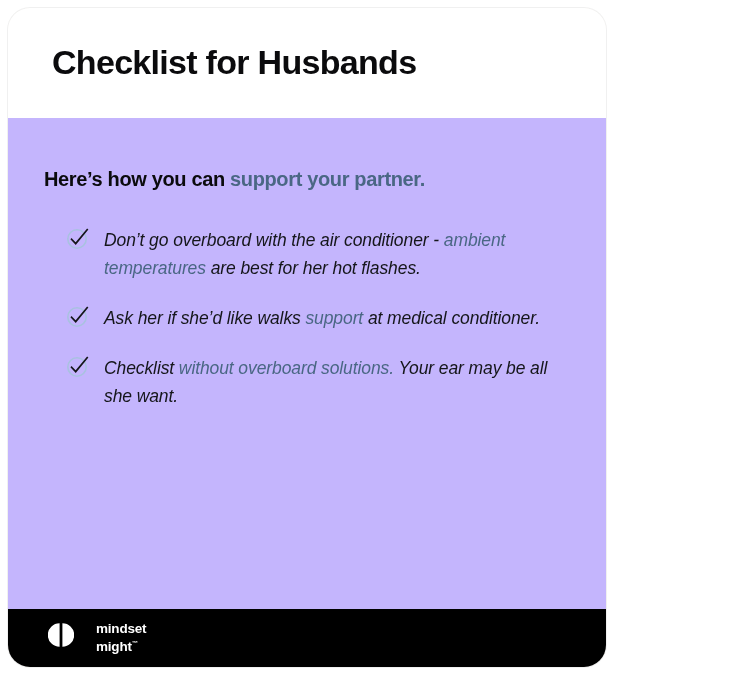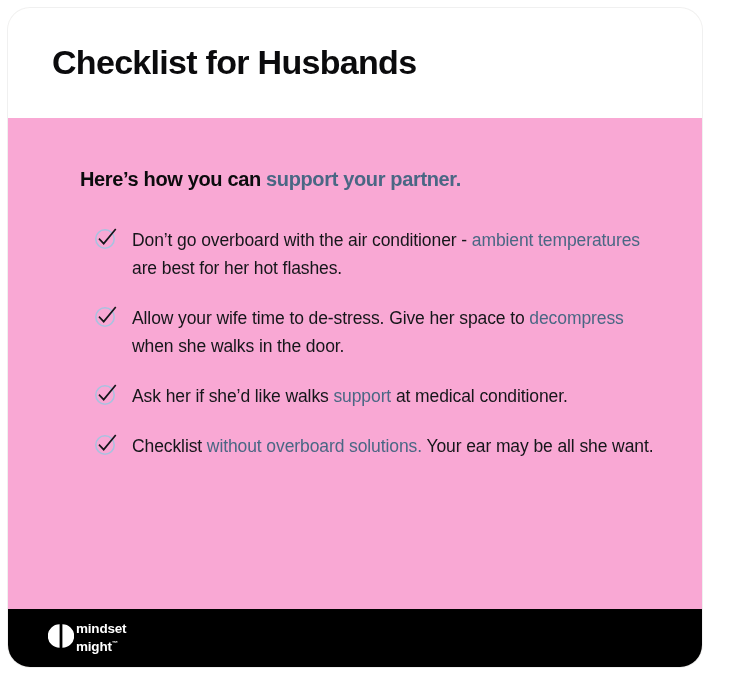--- a/index.html
+++ b/index.html
@@ -19,21 +19,21 @@
     position: relative;
     width: 750px;
     height: 675px;
     background: #ffffff;
     box-sizing: border-box;
     padding: 8px 8px 8px 8px;
   }
 
   .card {
     position: relative;
-    width: 694px;
+    width: 598px;
     height: 659px;
     border-radius: 22px;
     overflow: hidden;
     background: #f5f2ed;
     display: flex;
     flex-direction: column;
     box-shadow: 0 0 0 1px rgba(0,0,0,0.06);
   }
 
   
@@ -51,41 +51,42 @@
     font-weight: 700;
     color: #0b0b0d;
     letter-spacing: -0.7px;
     line-height: 1.1;
     margin: 0;
   }
 
   
   .body {
     flex: 1 1 auto;
-    background: #f9a8d4;
-    padding: 48px 44px 0 72px;
+    background: #c4b5fd;
+    padding: 48px 44px 0 36px;
     box-sizing: border-box;
   }
 
   .subtitle {
     font-size: 20px;
     font-weight: 700;
     color: #0b0b0d;
     letter-spacing: -0.35px;
     margin: 0 0 34px 0;
     line-height: 1.3;
   }
   .subtitle .accent {
     color: #4a6784;
   }
 
   .checklist {
     list-style: none;
-    margin: 0;
+    margin: 8px;
     padding: 0;
+    font-style: italic;
   }
   .check-item {
     display: flex;
     align-items: flex-start;
     margin-bottom: 22px;
   }
   .check-item:last-child { margin-bottom: 0; }
 
   .check-icon {
     flex: 0 0 auto;
@@ -115,22 +116,21 @@
     height: 58px;
     background: #000000;
     display: flex;
     align-items: center;
     justify-content: space-between;
     padding: 0 40px 0 40px;
     box-sizing: border-box;
   }
   .brand {
     display: flex;
-    align-items: center;
-    gap: 2px;
+    gap: 22px;
   }
   .brand-mark { display:block; flex: 0 0 auto; }
   .brand-name {
     color: #ffffff;
     font-size: 13.5px;
     font-weight: 700;
     line-height: 14px;
     letter-spacing: -0.2px;
     white-space: pre-line;
   }
@@ -163,29 +163,20 @@
 
       <ul class="checklist">
           <li class="check-item">
             <span class="check-icon">
               <svg width="22" height="22" viewBox="0 0 22 22" aria-hidden="true">
                 <circle cx="11" cy="11" r="9.2" fill="none" stroke="#a9c2e0" stroke-width="1.6"></circle>
                 <path d="M5.6 11.3 L9.7 15.6 L21.2 1.6" fill="none" stroke="#15161a" stroke-width="1.7" stroke-linecap="square" stroke-linejoin="miter"></path>
               </svg>
             </span>
             <span class="item-text"><span>Don’t go overboard with the air conditioner - </span><span class="accent">ambient temperatures</span><span> are best for her hot flashes.</span></span>
-          </li>
-          <li class="check-item">
-            <span class="check-icon">
-              <svg width="22" height="22" viewBox="0 0 22 22" aria-hidden="true">
-                <circle cx="11" cy="11" r="9.2" fill="none" stroke="#a9c2e0" stroke-width="1.6"></circle>
-                <path d="M5.6 11.3 L9.7 15.6 L21.2 1.6" fill="none" stroke="#15161a" stroke-width="1.7" stroke-linecap="square" stroke-linejoin="miter"></path>
-              </svg>
-            </span>
-            <span class="item-text"><span>Allow your wife time to de-stress. Give her space to </span><span class="accent">decompress</span><span> when she walks in the door.</span></span>
           </li>
           <li class="check-item">
             <span class="check-icon">
               <svg width="22" height="22" viewBox="0 0 22 22" aria-hidden="true">
                 <circle cx="11" cy="11" r="9.2" fill="none" stroke="#a9c2e0" stroke-width="1.6"></circle>
                 <path d="M5.6 11.3 L9.7 15.6 L21.2 1.6" fill="none" stroke="#15161a" stroke-width="1.7" stroke-linecap="square" stroke-linejoin="miter"></path>
               </svg>
             </span>
             <span class="item-text"><span>Ask her if she’d like walks </span><span class="accent">support</span><span> at medical conditioner.</span></span>
           </li>

